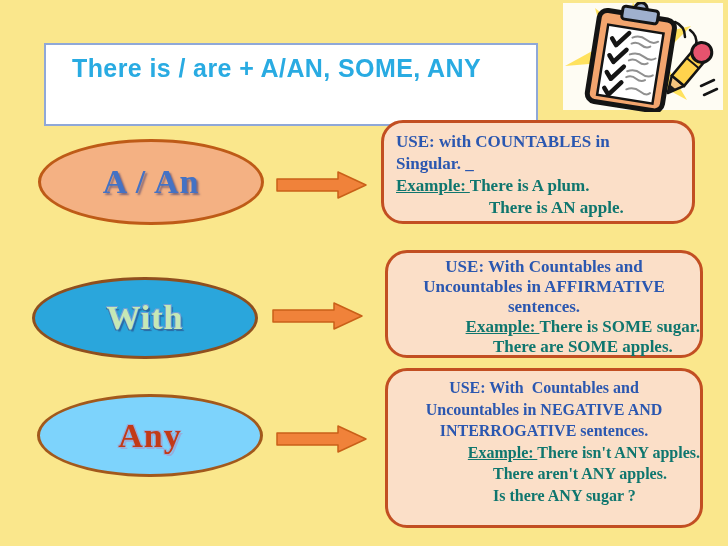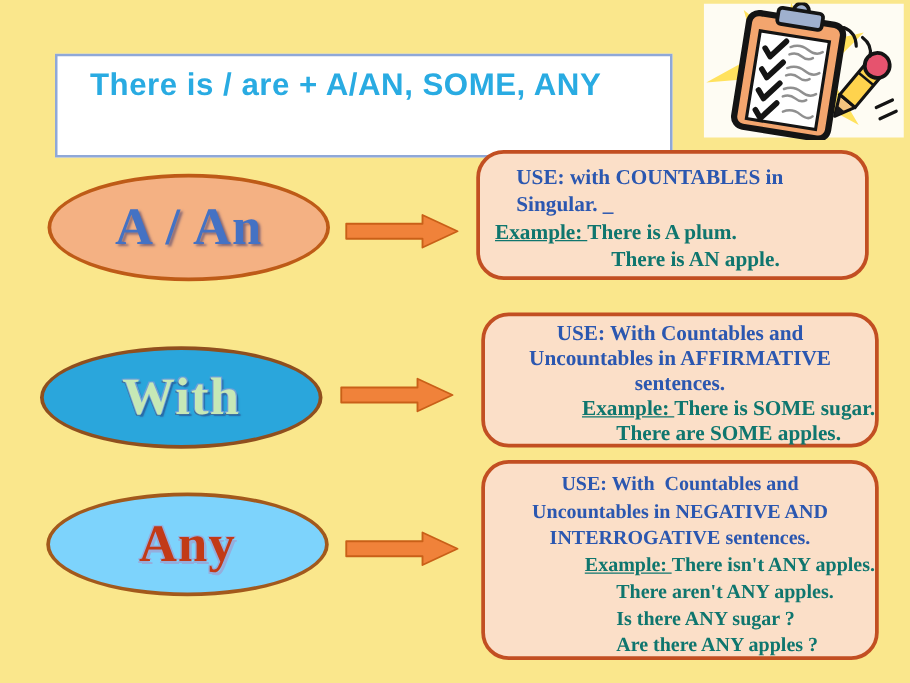--- a/index.html
+++ b/index.html
@@ -11,38 +11,38 @@
   .title-text{padding:9px 0 0 26px;font-family:"Liberation Sans",sans-serif;font-weight:bold;font-size:25px;color:#29ABE2;letter-spacing:0.4px;white-space:pre;}
 
   
   .clipart{position:absolute;left:563px;top:2px;width:162px;height:110px;}
 
   
   .oval{position:absolute;width:226px;border-radius:50%;display:flex;align-items:center;justify-content:center;box-sizing:border-box;}
   .oval1{left:38px;top:139px;height:86px;background:#F4B183;border:3px solid #BE5B17;}
   .oval2{left:32px;top:277px;height:82px;background:#2AA6DC;border:3px solid #8F4F1E;}
   .oval3{left:37px;top:394px;height:83px;background:#7dd3fc;border:3px solid #A2591C;}
-  .oval-text{font-size:42px;font-weight:bold;letter-spacing:1px;white-space:pre;}
+  .oval-text{font-size:34px;font-weight:bold;letter-spacing:1px;white-space:pre;}
   .oval1 .oval-text{color:#4472C4;text-shadow:2px 2px 2px rgba(45,45,105,0.55);}
   .oval2 .oval-text{color:#C6E8B6;text-shadow:-1px -1px 0 #6FA0D8,1px -1px 0 #6FA0D8,-1px 1px 0 #41729E,2px 2px 1px rgba(40,90,150,0.8);}
   .oval3 .oval-text{color:#C23A17;text-shadow:-1px -1px 0 #96ADDC,1px -1px 0 #96ADDC,-1px 1px 0 #96ADDC,2px 2px 0 #96ADDC;}
 
   
   .arrow{position:absolute;width:92px;height:30px;}
   .arrow1{left:276px;top:170px;}
   .arrow2{left:272px;top:301px;}
   .arrow3{left:276px;top:424px;}
 
   
   .info-box{position:absolute;background:#FBDFC8;border:3px solid #C24F22;border-radius:22px;box-sizing:border-box;font-weight:bold;}
   .box1{left:381px;top:120px;width:314px;height:104px;font-size:17px;padding-top:8px;}
   .box2{left:385px;top:250px;width:318px;height:108px;font-size:17px;padding-top:4px;}
   .box3{left:385px;top:368px;width:318px;height:160px;font-size:16px;padding-top:6px;}
   .use-line{color:#2B57B0;white-space:pre-wrap;}
-  .box1 .use-line{text-align:left;padding-left:29px;line-height:22px;}
+  .box1 .use-line{text-align:left;padding-left:12px;line-height:22px;}
   .box2 .use-line{text-align:center;line-height:20px;}
   .box3 .use-line{text-align:center;line-height:21.5px;}
   .ex-line{color:#0f766e;white-space:pre-wrap;}
   .box1 .ex-line{line-height:22px;}
   .box2 .ex-line{line-height:20px;}
   .box3 .ex-line{line-height:21.5px;}
   .ex-first1{padding-left:12px;}
   .ex-first{padding-left:8px;text-align:right;}
   .ex-cont{padding-left:105px;}
   .ex-label{text-decoration:underline;}
@@ -130,16 +130,15 @@
   <svg class="arrow arrow3" viewBox="0 0 92 30">
     <polygon points="1,9 62,9 62,2 90,15 62,28 62,21 1,21" fill="#F0823A" stroke="#C96018" stroke-width="1.5" stroke-linejoin="round"></polygon>
   </svg>
   <div class="info-box box3">
     <div class="use-line">USE: With  Countables and</div>
     <div class="use-line">Uncountables in NEGATIVE AND</div>
     <div class="use-line">INTERROGATIVE sentences.</div>
     <div class="ex-line ex-first"><span class="ex-label">Example: </span><span>There isn't ANY apples.</span></div>
     <div class="ex-line ex-cont">There aren't ANY apples.</div>
     <div class="ex-line ex-cont">Is there ANY sugar ?</div>
-    <div class="ex-line ex-cont">Are there ANY apples ?</div>
   </div>
 
 </div>
 
 </body></html>

